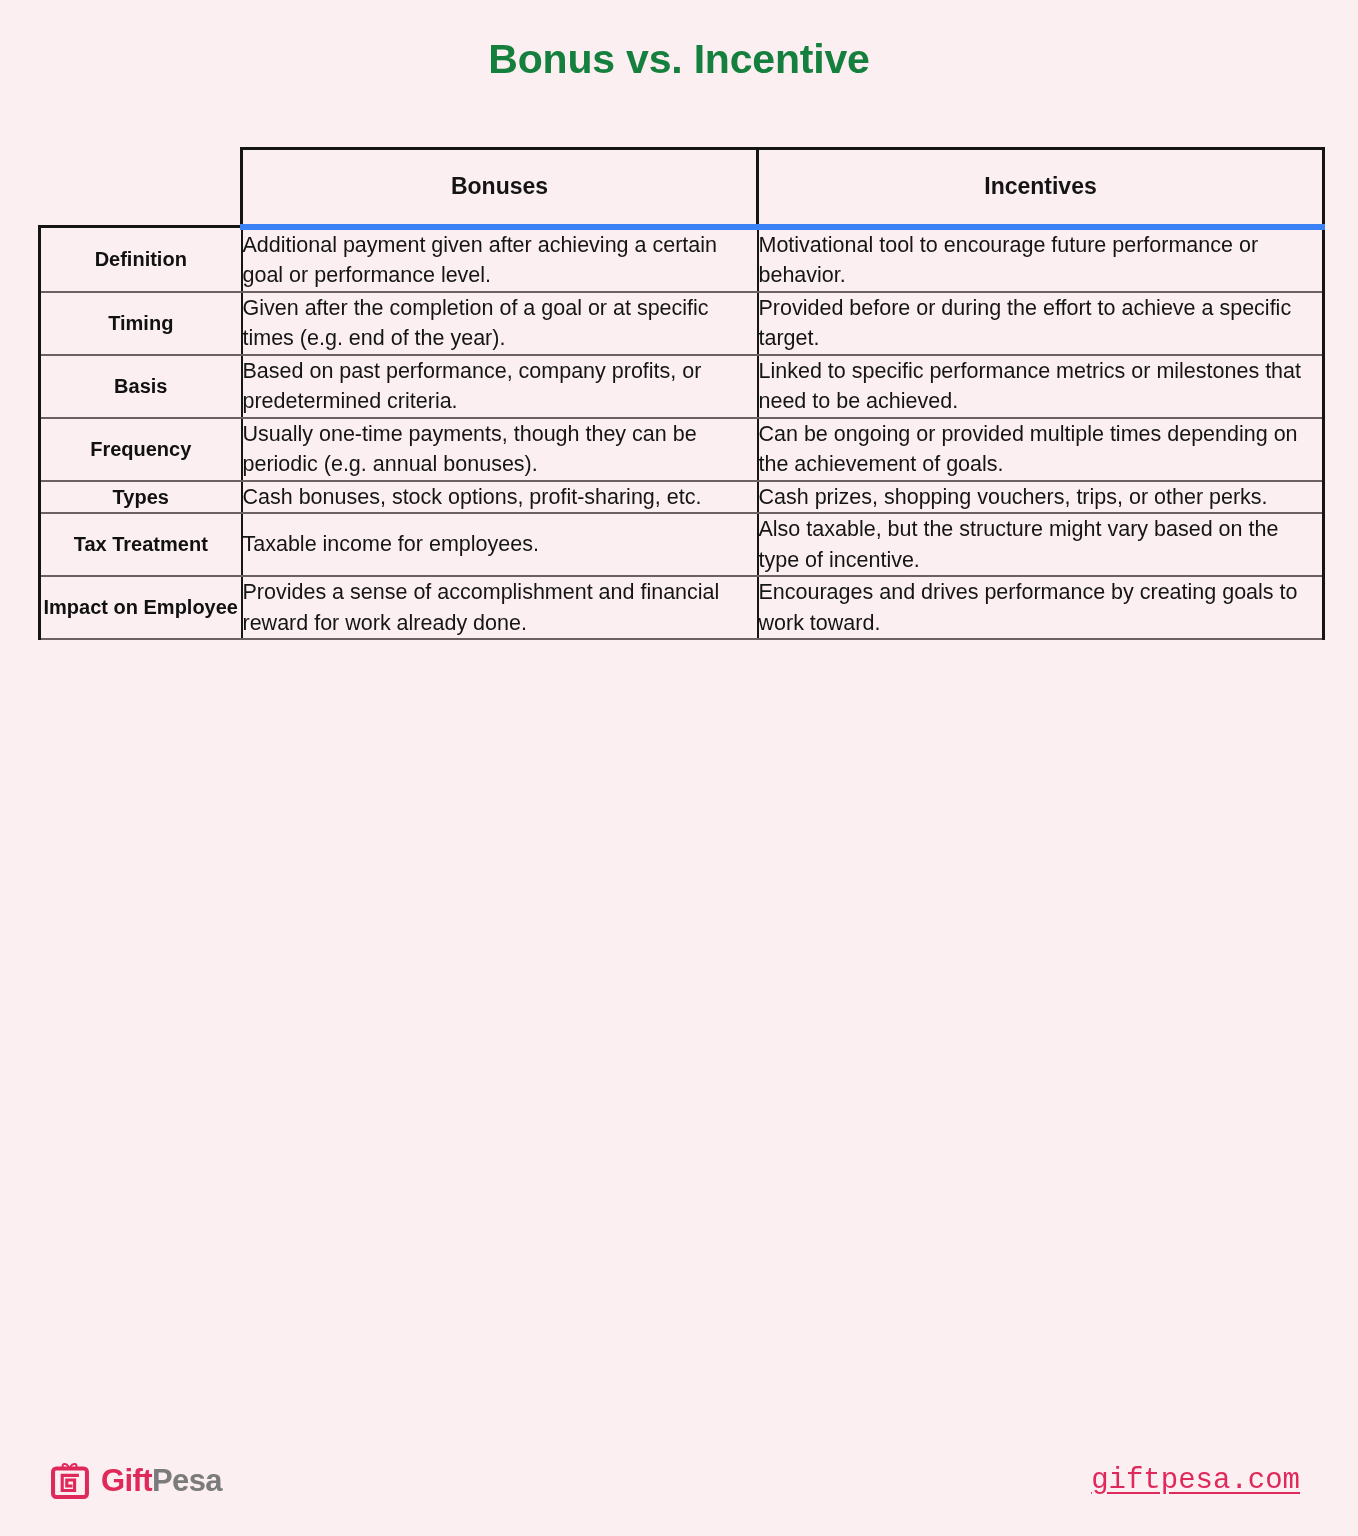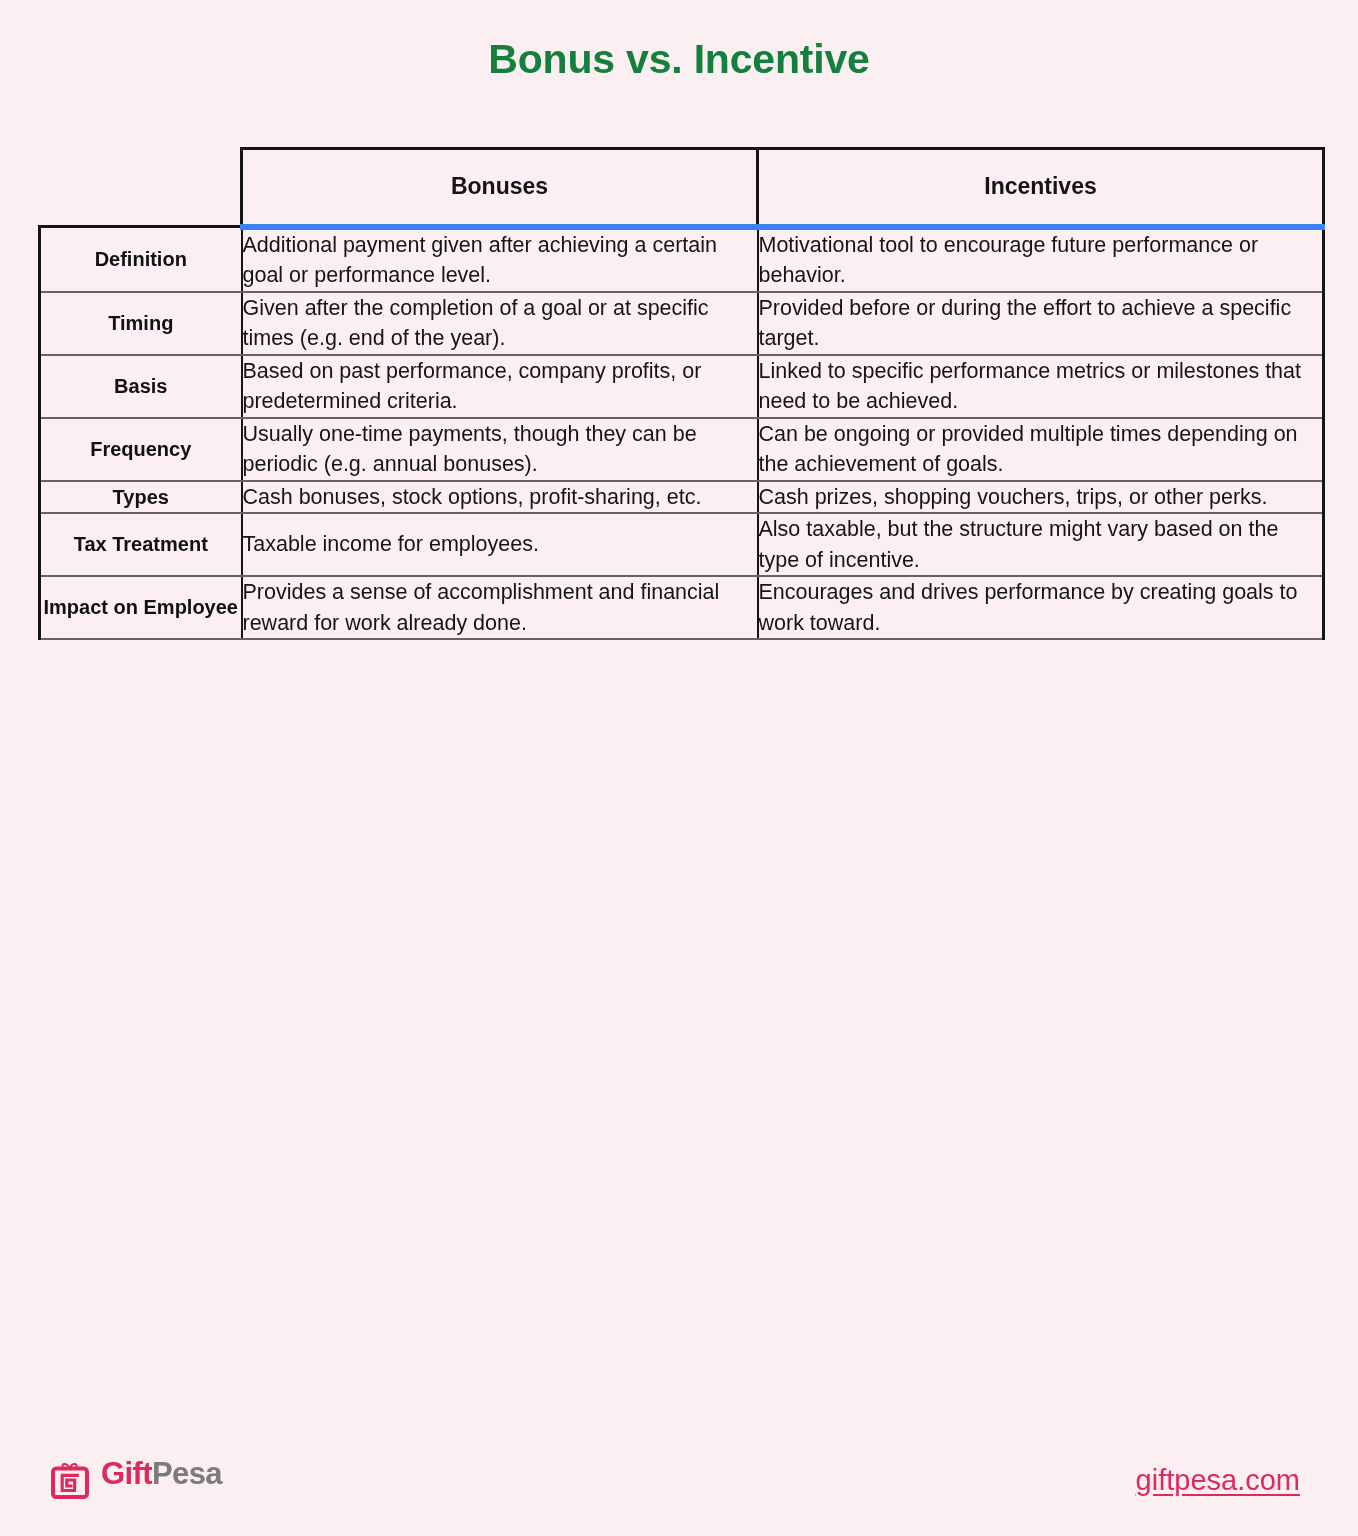--- a/index.html
+++ b/index.html
@@ -125,20 +125,21 @@
     left: 0;
     top: 1452px;
     width: 1358px;
     height: 84px;
   }
   .brand {
     position: absolute;
     left: 48px;
     top: 6px;
     display: flex;
+    align-items: center;
     gap: 9px;
   }
   .brand-mark {
     width: 44px;
     height: 44px;
     display: block;
   }
   .brand-word {
     font-size: 31px;
     font-weight: bold;
@@ -151,20 +152,21 @@
 
   .site-url {
     position: absolute;
     right: 58px;
     top: 12px;
     font-size: 29px;
     color: #e0295b;
     text-decoration: underline;
     text-underline-offset: 4px;
     white-space: nowrap;
+    font-family: Liberation Mono, monospace;
   }
 </style>
 </head>
 <body>
 
 <div id="page">
 
   <div class="page-title">Bonus vs. Incentive</div>
 
   <table class="cmp-table">

